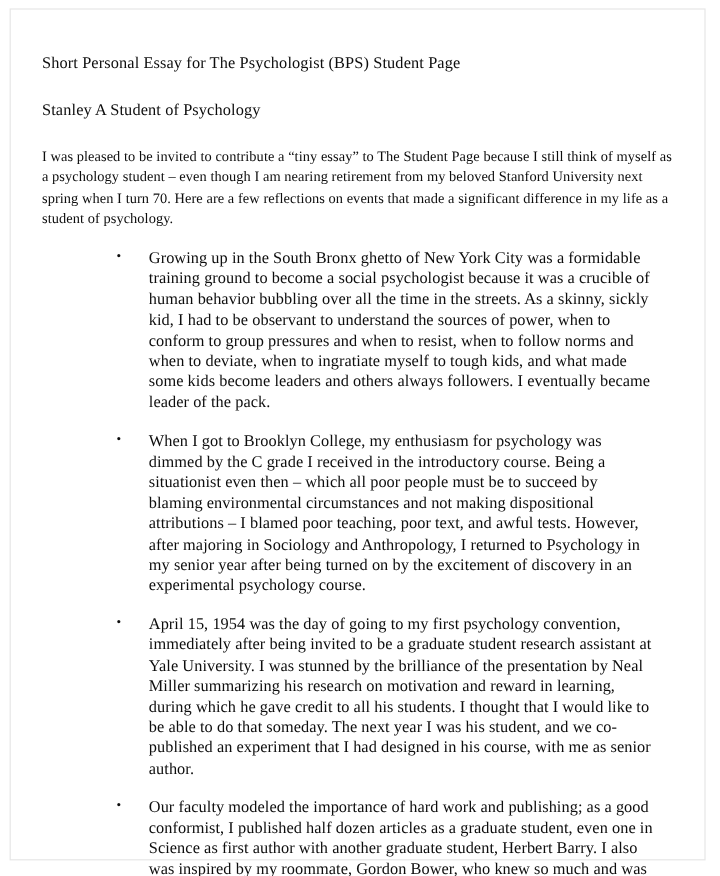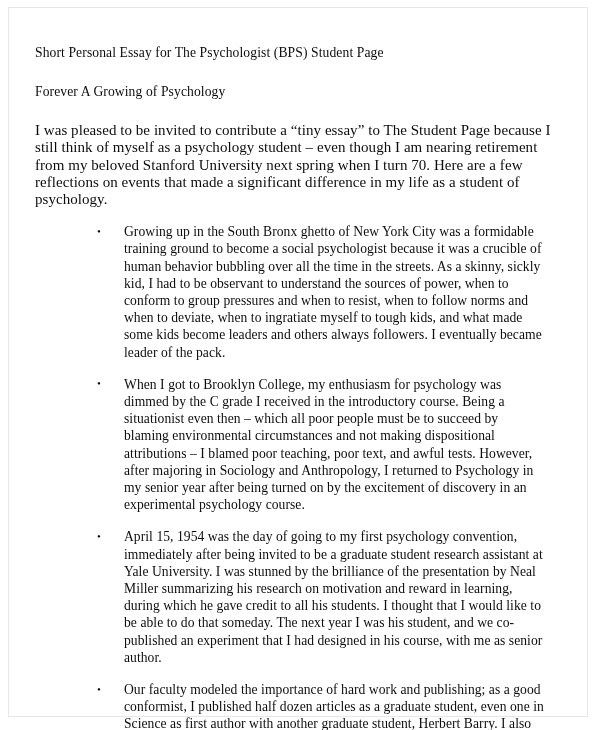--- a/index.html
+++ b/index.html
@@ -41,21 +41,21 @@
 
   .doc-title {
     margin-bottom: 25px;
   }
 
   .doc-subtitle {
     margin-bottom: 24px;
   }
 
   .intro {
-    font-size: 15px;
+    font-size: 12px;
     line-height: 17.2px;
     margin: 0;
     text-align: left;
     letter-spacing: 0.05px;
   }
 
   .bullet-list {
     list-style: none;
     margin: 0;
     padding: 0;
@@ -80,21 +80,21 @@
   }
 </style>
 </head>
 <body>
 
 <div class="page">
   <div class="page-inner">
 
     <p class="doc-title">Short Personal Essay for The Psychologist (BPS) Student Page</p>
 
-    <p class="doc-subtitle">Forever A Growing of Psychology</p>
+    <p class="doc-subtitle">Stanley A Student of Psychology</p>
 
     <p class="intro">I was pleased to be invited to contribute a “tiny essay” to The Student Page because I still think of myself as a psychology student – even though I am nearing retirement from my beloved Stanford University next spring when I turn 70. Here are a few reflections on events that made a significant difference in my life as a student of psychology.</p>
 
     <ul class="bullet-list">
       <li class="bullet-item">Growing up in the South Bronx ghetto of New York City was a formidable training ground to become a social psychologist because it was a crucible of human behavior bubbling over all the time in the streets. As a skinny, sickly kid, I had to be observant to understand the sources of power, when to conform to group pressures and when to resist, when to follow norms and when to deviate, when to ingratiate myself to tough kids, and what made some kids become leaders and others always followers. I eventually became leader of the pack.</li>
       <li class="bullet-item">When I got to Brooklyn College, my enthusiasm for psychology was dimmed by the C grade I received in the introductory course. Being a situationist even then – which all poor people must be to succeed by blaming environmental circumstances and not making dispositional attributions – I blamed poor teaching, poor text, and awful tests. However, after majoring in Sociology and Anthropology, I returned to Psychology in my senior year after being turned on by the excitement of discovery in an experimental psychology course.</li>
       <li class="bullet-item">April 15, 1954 was the day of going to my first psychology convention, immediately after being invited to be a graduate student research assistant at Yale University. I was stunned by the brilliance of the presentation by Neal Miller summarizing his research on motivation and reward in learning, during which he gave credit to all his students. I thought that I would like to be able to do that someday. The next year I was his student, and we co-published an experiment that I had designed in his course, with me as senior author.</li>
       <li class="bullet-item"> Our faculty modeled the importance of hard work and publishing; as a good conformist, I published half dozen articles as a graduate student, even one in Science as first author with another graduate student, Herbert Barry. I also was inspired by my roommate, Gordon Bower, who knew so much and was so dedicated to research (I became his best man at his marriage and we have been colleagues at Stanford for the past 30 years). Incidentally, in high school in the Bronx, I had another classmate who became a famous psychologist, little Stanley Milgram.</li>
     </ul>
 

